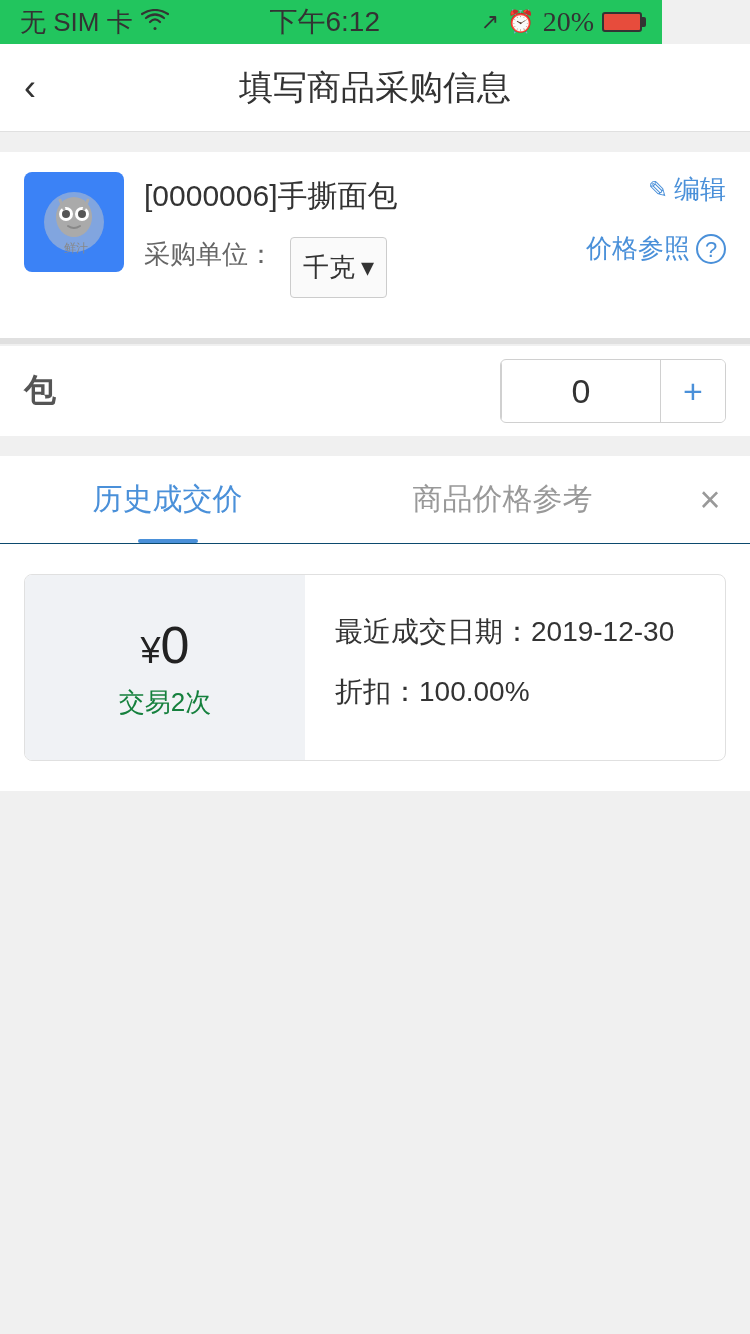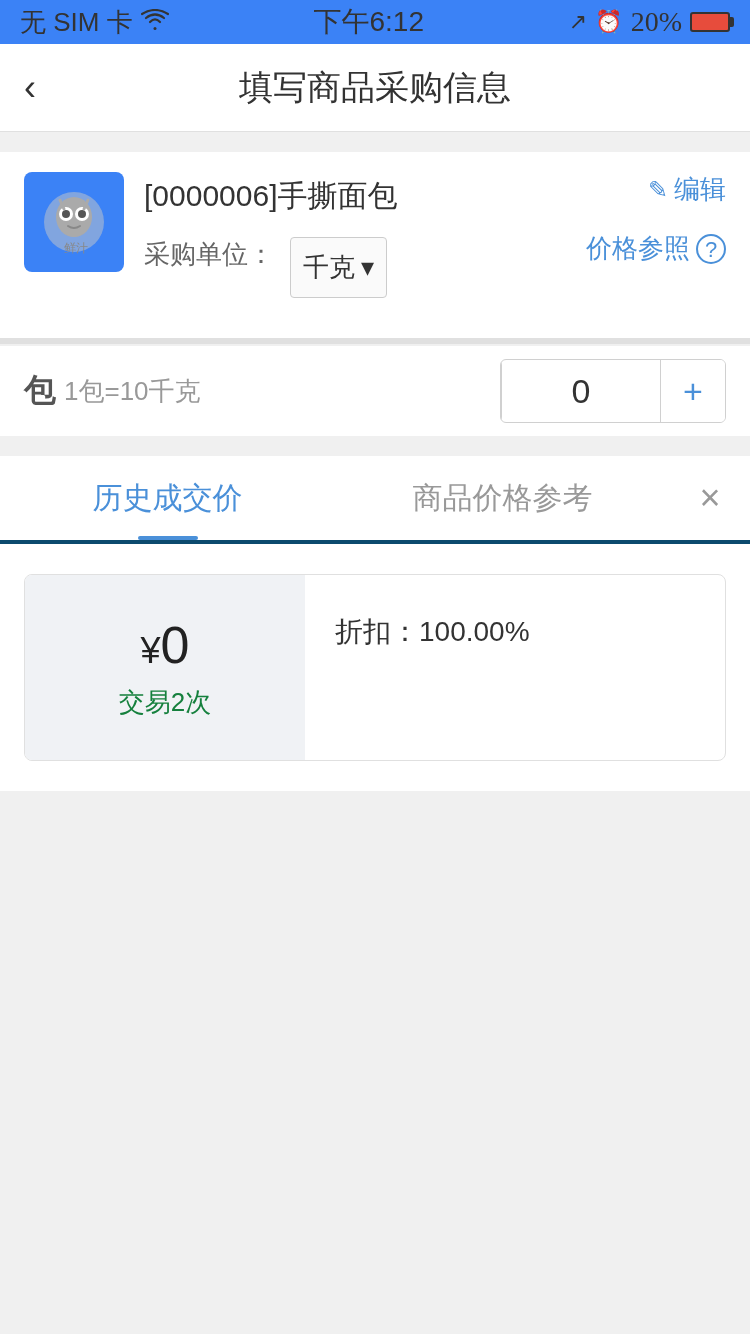--- a/index.html
+++ b/index.html
@@ -8,23 +8,23 @@
       width: 750px;
       min-height: 1334px;
       font-family: -apple-system, "PingFang SC", "Helvetica Neue", sans-serif;
       background: #f0f0f0;
       position: relative;
       overflow-x: hidden;
     }
 
     
     .status-bar {
-      width: 750px;
+      width: 662px;
       height: 44px;
-      background: #3b82f6;
+      background: #22c55e;
       display: flex;
       align-items: center;
       justify-content: space-between;
       padding: 0 20px;
       font-size: 26px;
     }
     .status-left {
       display: flex;
       align-items: center;
       gap: 8px;
@@ -223,21 +223,21 @@
     }
 
     
     .tabs-section {
       background: #ffffff;
       margin-top: 20px;
     }
     .tabs-header {
       display: flex;
       align-items: center;
-      border-bottom: 4px solid #0c4a6e;
+      border-bottom: 1px solid #0c4a6e;
       position: relative;
       height: 88px;
     }
     .tab-item {
       flex: 1;
       text-align: center;
       font-size: 30px;
       color: #999;
       padding: 0 20px;
       height: 100%;
@@ -394,21 +394,20 @@
         </div>
       </div>
     </div>
   </div>
 
   <div style="height:6px;background:#e0e0e0;"></div>
 
   <div class="quantity-section">
     <div class="bag-label">
       <span class="bag-icon">包</span>
-      <span class="bag-conversion">1包=10千克</span>
     </div>
     <div class="quantity-control">
       <div class="quantity-value">0</div>
       <div class="quantity-btn">+</div>
     </div>
   </div>
 
   <div class="tabs-section">
     <div class="tabs-header">
       <div class="tab-item active">
@@ -423,20 +422,23 @@
     <div class="price-card-container">
       <div class="price-card">
         <div class="price-left-panel">
           <div class="price-amount">
             <span class="price-yen">¥</span><span>0</span>
           </div>
           <div class="price-transactions">交易2次</div>
         </div>
         <div class="price-right-panel">
           <div class="detail-row">
+            <span>最近成交日期：</span><span>2019-12-30</span>
+          </div>
+          <div class="detail-row">
             <span>折扣：</span><span>100.00%</span>
           </div>
         </div>
       </div>
     </div>
   </div>
 
 </div>
 
 </body></html>

